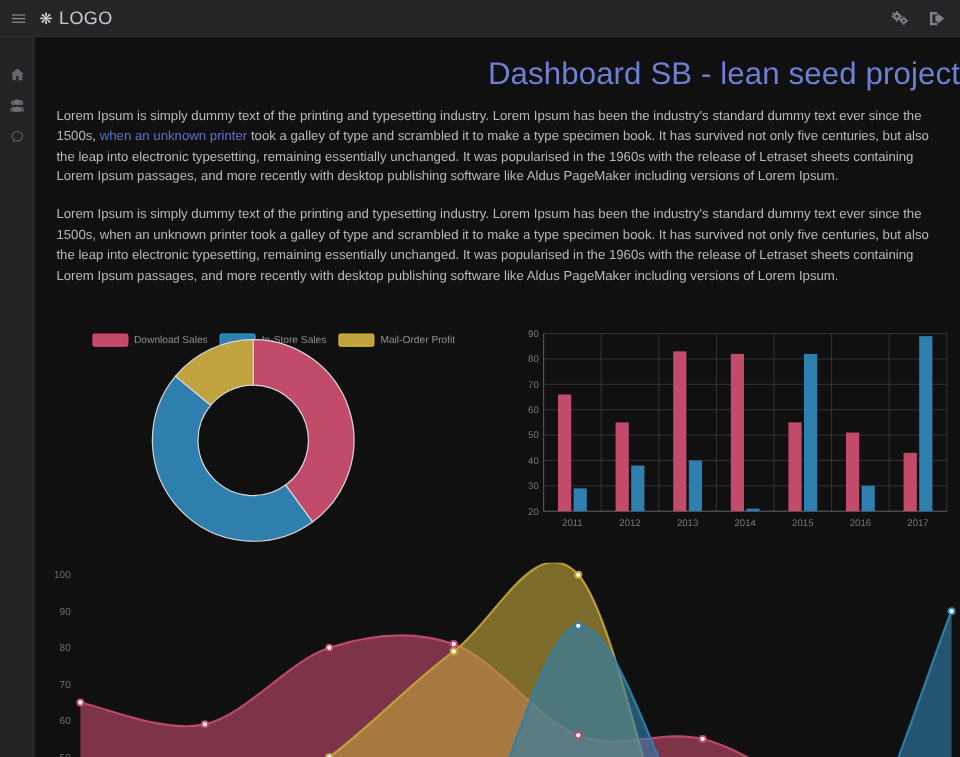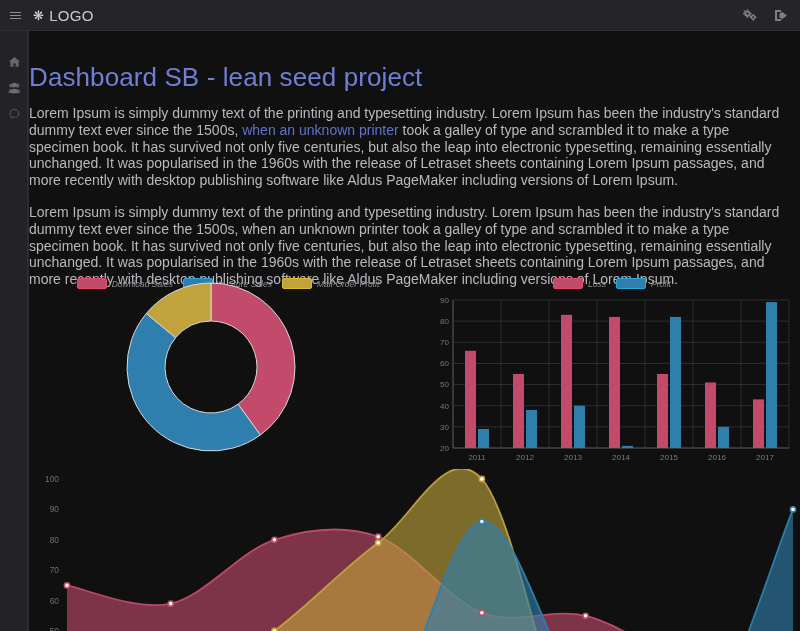--- a/index.html
+++ b/index.html
@@ -92,33 +92,33 @@
   .content {
     position: absolute;
     top: 31px; left: 28px;
     width: 772px; height: 600px;
     background: #101011;
     border-left: 1px solid #2c2c30;
     overflow: hidden;
   }
 
   .page-title {
-    text-align: left;
+    text-align: right;
     color: #6f7fd4;
     font-size: 26px;
     font-weight: normal;
-    padding-top: 31px;
+    padding-top: 15px;
     letter-spacing: 0.1px;
   }
 
   .para {
     color: #b9b9bd;
-    font-size: 14px;
+    font-size: 11px;
     line-height: 16.8px;
-    padding: 0 10px 0 0;
+    padding: 0 10px 0 18px;
     margin-top: 12px;
     text-align: left;
   }
   .para.second { margin-top: 15px; }
   .para a {
     color: #5f73c9;
     text-decoration: none;
   }
 
   
@@ -130,24 +130,23 @@
 
   .legend {
     display: flex;
     justify-content: center;
     align-items: center;
     gap: 10px;
     height: 22px;
   }
   .legend-item {
     display: flex;
-    align-items: flex-end;
+    align-items: flex-start;
     gap: 5px;
     cursor: pointer;
-    font-style: italic;
   }
   .legend-swatch {
     width: 30px; height: 11px;
     border-radius: 2px;
     border: 1.5px solid;
   }
   .legend-label {
     color: #8e8e95;
     font-size: 8.5px;
     white-space: nowrap;
@@ -293,30 +292,20 @@
         <div class="donut-wrap">
           <svg id="donut-svg" width="170" height="170" viewBox="0 0 170 170">
               <path d="M 85 1 A 84 84 0 0 1 134.37396119256775 152.95742752749558 L 112.03812160545377 122.21478174124758 A 46 46 0 0 0 85 39 Z" fill="#c24a6b" stroke="#d8d8dc" stroke-width="1"></path>
               <path d="M 134.37396119256775 152.95742752749558 A 84 84 0 0 1 20.276887606833697 31.456384861110074 L 49.556390832313696 55.67849647156028 A 46 46 0 0 0 112.03812160545377 122.21478174124758 Z" fill="#2e7fad" stroke="#d8d8dc" stroke-width="1"></path>
               <path d="M 20.276887606833697 31.456384861110074 A 84 84 0 0 1 84.99999999999999 1 L 84.99999999999999 39 A 46 46 0 0 0 49.556390832313696 55.67849647156028 Z" fill="#c0a33c" stroke="#d8d8dc" stroke-width="1"></path>
             </svg>
         </div>
       </div>
 
       <div class="bar-panel">
-        <div class="legend">
-          <div class="legend-item">
-            <span class="legend-swatch" id="sw-b0" style="background: rgb(194, 74, 107); border-color: rgb(232, 71, 111);"></span>
-            <span class="legend-label">Loss</span>
-          </div>
-          <div class="legend-item">
-            <span class="legend-swatch" id="sw-b1" style="background: rgb(46, 127, 173); border-color: rgb(41, 168, 224);"></span>
-            <span class="legend-label">Profit</span>
-          </div>
-        </div>
         <svg id="bar-svg" width="370" height="180" viewBox="0 0 370 180">
             <line x1="26" y1="154" x2="362" y2="154" class="gridline"></line>
             <text x="22" y="156.8" text-anchor="end" class="ticklabel-bar">20</text>
             <line x1="26" y1="132.85714285714286" x2="362" y2="132.85714285714286" class="gridline"></line>
             <text x="22" y="135.65714285714287" text-anchor="end" class="ticklabel-bar">30</text>
             <line x1="26" y1="111.71428571428572" x2="362" y2="111.71428571428572" class="gridline"></line>
             <text x="22" y="114.51428571428572" text-anchor="end" class="ticklabel-bar">40</text>
             <line x1="26" y1="90.57142857142858" x2="362" y2="90.57142857142858" class="gridline"></line>
             <text x="22" y="93.37142857142858" text-anchor="end" class="ticklabel-bar">50</text>
             <line x1="26" y1="69.42857142857143" x2="362" y2="69.42857142857143" class="gridline"></line>

